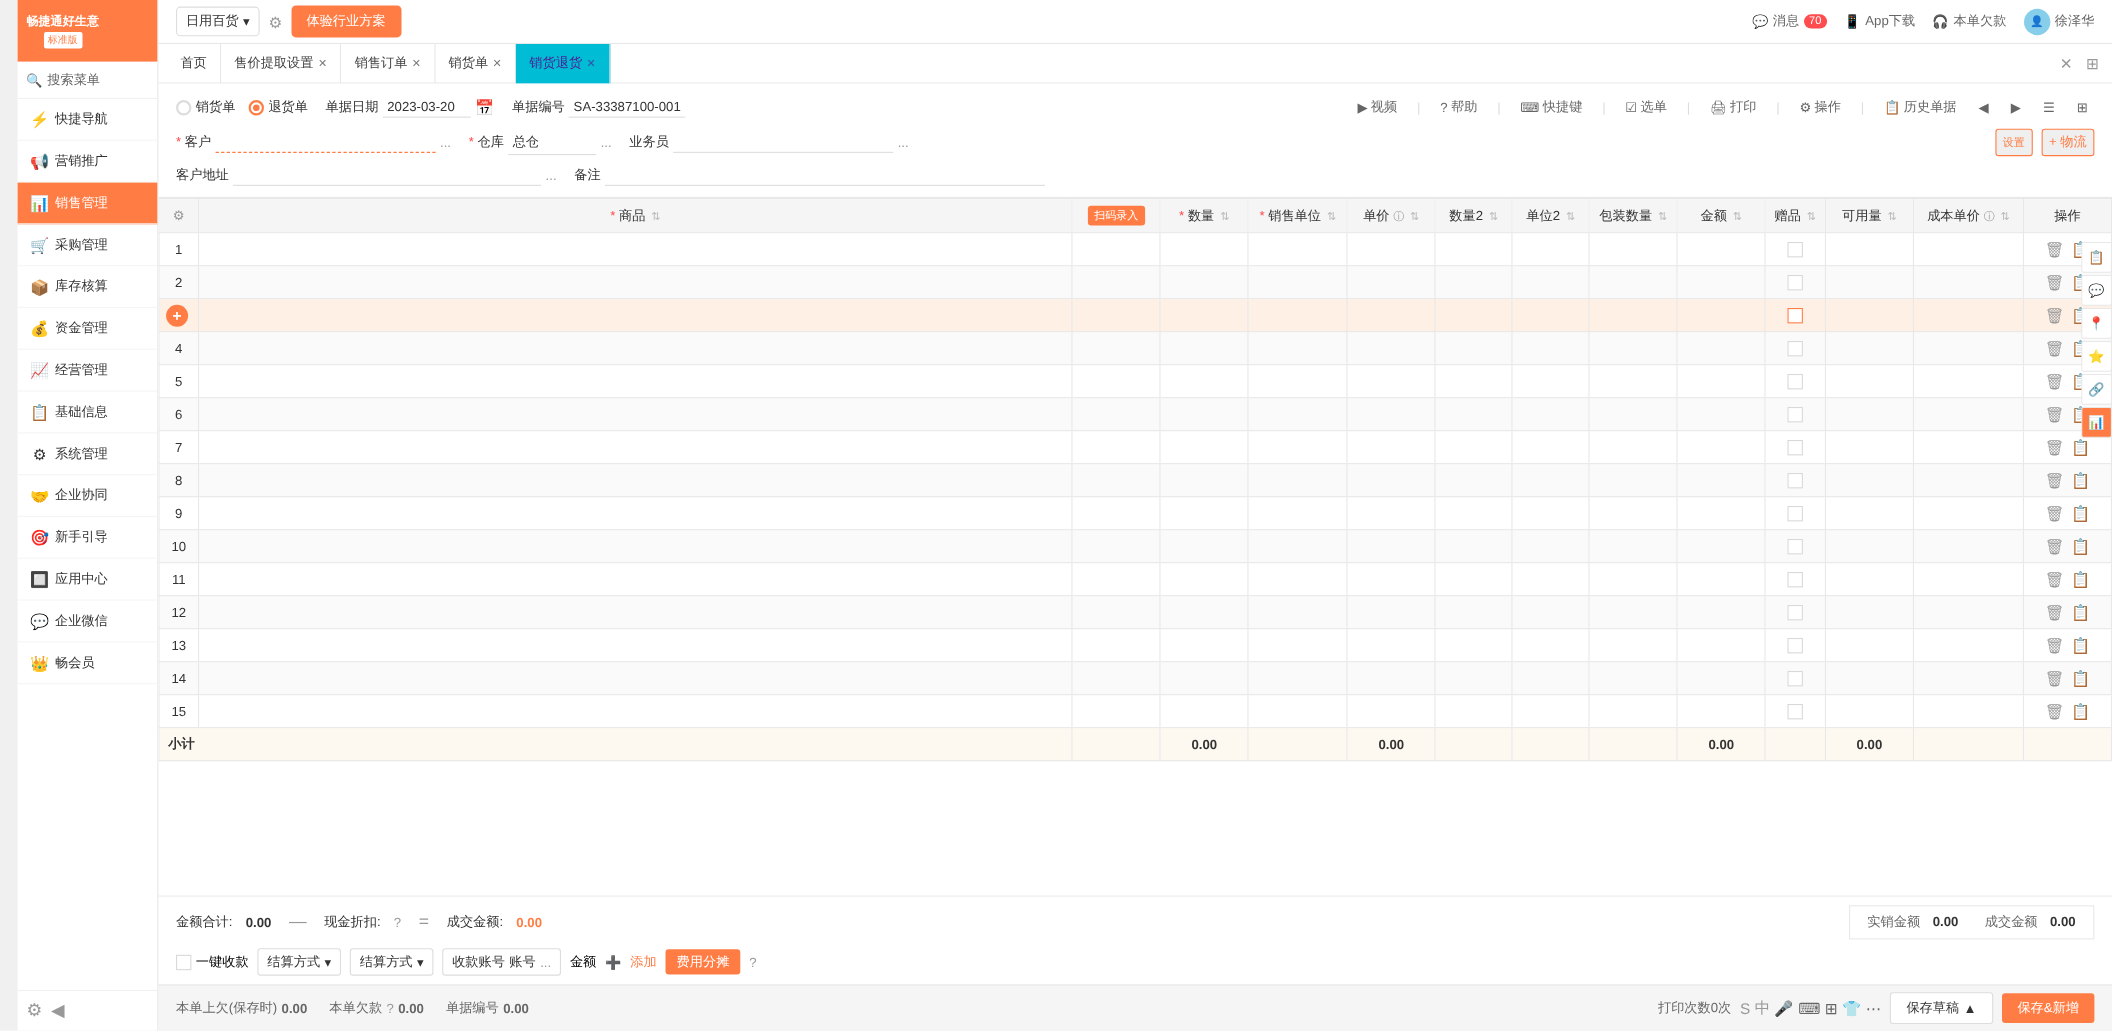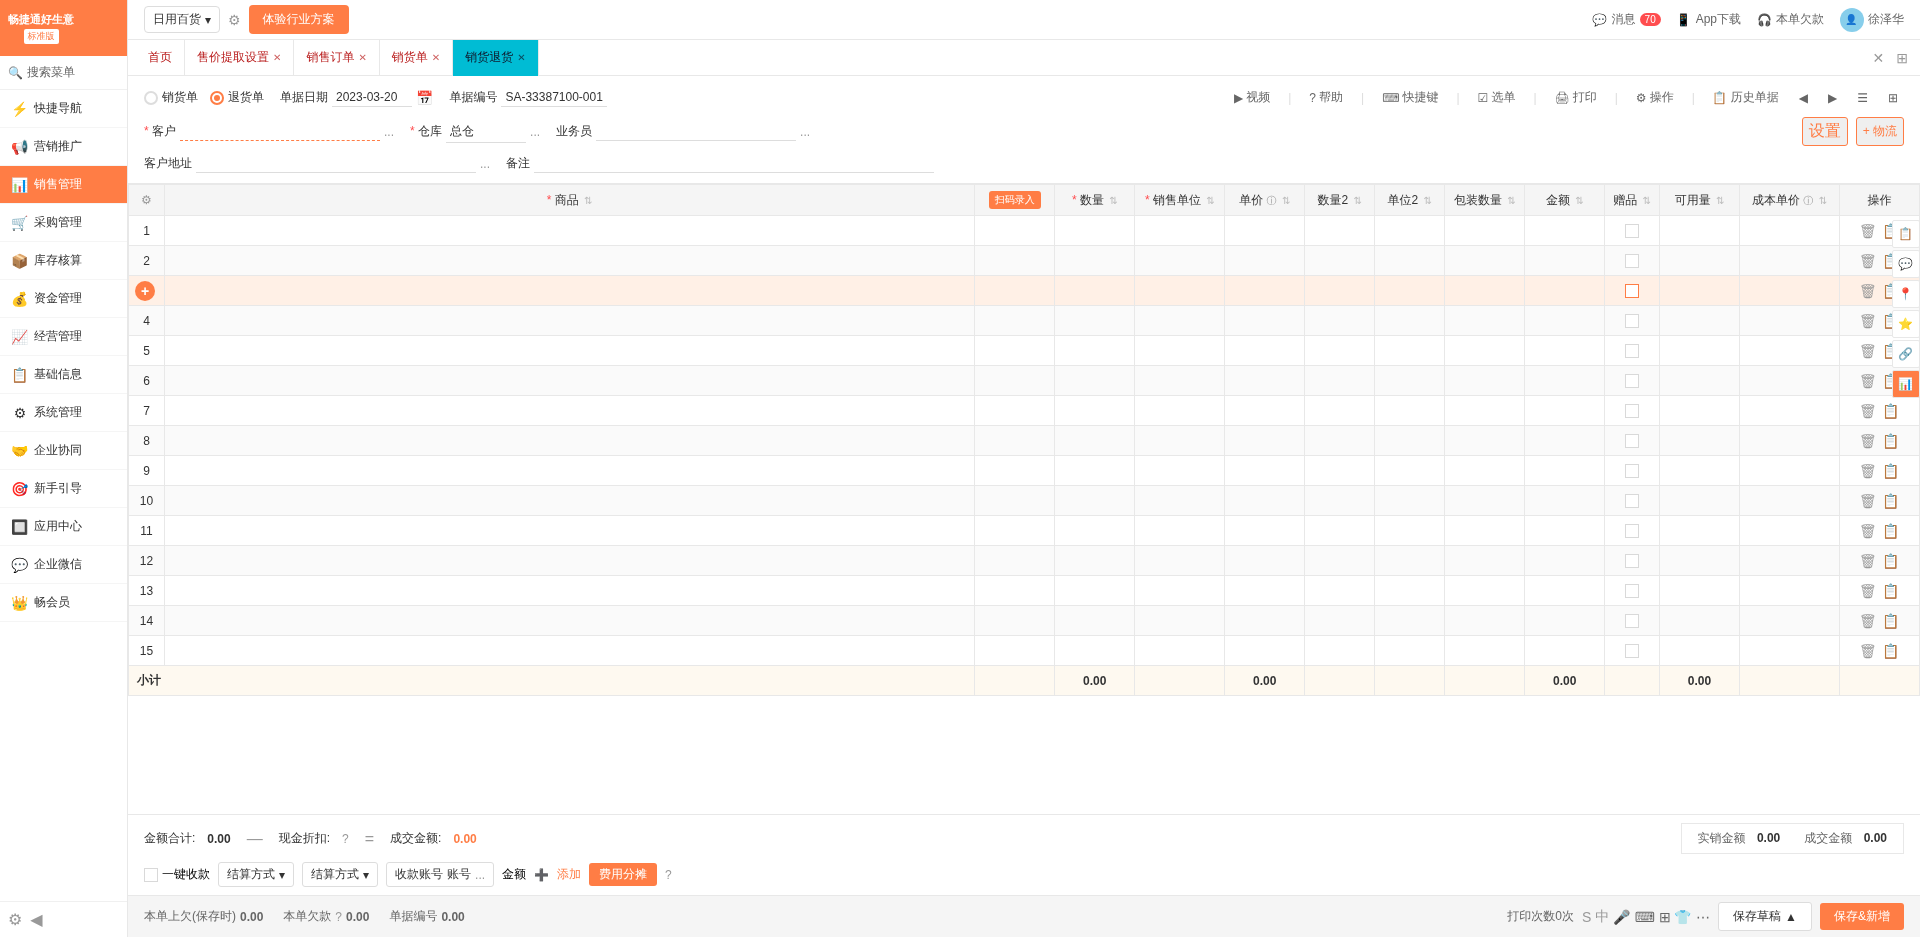--- a/index.html
+++ b/index.html
@@ -2,21 +2,21 @@
 <html><head>
   <meta charset="utf-8">
   <style>
     * { box-sizing: border-box; margin: 0; padding: 0; }
     body { font-family: 'Microsoft YaHei', Arial, sans-serif; font-size: 12px; background: #f0f0f0; overflow: hidden; }
     
     
     .app-container { display: flex; height: 937px; width: 1920px; }
     
     
-    .sidebar { width: 128px; background: #fff; display: flex; flex-direction: column; border-right: 1px solid #e8e8e8; }
+    .sidebar { width: 128px; background: #fff; display: flex; flex-direction: column; border-right: 1px solid #e8e8e8; margin-left: 16px; }
     .sidebar-logo { background: #ff7d45; padding: 12px 8px; display: flex; align-items: center; gap: 6px; cursor: pointer; }
     .sidebar-search { padding: 8px; border-bottom: 1px solid #f0f0f0; display: flex; align-items: center; gap: 4px; cursor: pointer; color: #666; font-size: 12px; }
     .sidebar-nav-item { display: flex; align-items: center; gap: 6px; padding: 10px 12px; cursor: pointer; color: #333; font-size: 12px; border-bottom: 1px solid #f5f5f5; }
     .sidebar-nav-item.active { background: #ff7d45; color: #fff; }
     .sidebar-nav-item .nav-icon { width: 16px; height: 16px; display: flex; align-items: center; justify-content: center; font-size: 14px; }
     .sidebar-bottom { margin-top: auto; display: flex; padding: 8px; border-top: 1px solid #f0f0f0; gap: 8px; }
     .sidebar-bottom-btn { color: #999; cursor: pointer; font-size: 16px; }
 
     
     .main-content { flex: 1; display: flex; flex-direction: column; overflow: hidden; }
@@ -27,22 +27,22 @@
     .header-select { display: flex; align-items: center; gap: 4px; border: 1px solid #ddd; border-radius: 4px; padding: 4px 8px; cursor: pointer; font-size: 12px; color: #333; }
     .header-gear { color: #999; cursor: pointer; font-size: 14px; }
     .try-btn { background: #ff7d45; color: #fff; border: none; border-radius: 4px; padding: 6px 14px; cursor: pointer; font-size: 12px; }
     .header-right { display: flex; align-items: center; gap: 16px; font-size: 12px; color: #666; }
     .header-right-item { display: flex; align-items: center; gap: 4px; cursor: pointer; }
     .badge { background: #ff4d4f; color: #fff; border-radius: 10px; padding: 1px 5px; font-size: 10px; }
     .avatar-circle { width: 24px; height: 24px; background: #87ceeb; border-radius: 50%; display: flex; align-items: center; justify-content: center; color: #fff; font-size: 10px; }
 
     
     .tabs-bar { background: #fff; border-bottom: 1px solid #e8e8e8; display: flex; align-items: center; padding: 0 8px; height: 36px; }
-    .tab { display: flex; align-items: center; gap: 4px; padding: 0 12px; height: 36px; cursor: pointer; font-size: 12px; color: #b91c1c; border-right: 1px solid #e8e8e8; white-space: nowrap; }
-    .tab.active { background: #00bcd4; color: #0f172a; }
+    .tab { display: flex; align-items: center; gap: 4px; padding: 0 12px; height: 36px; cursor: pointer; font-size: 12px; color: #404040; border-right: 1px solid #e8e8e8; white-space: nowrap; }
+    .tab.active { background: #00bcd4; color: #4c1d95; }
     .tab .tab-close { font-size: 10px; color: inherit; opacity: 0.7; }
     .tab-end-controls { margin-left: auto; display: flex; gap: 4px; }
     .tab-end-btn { cursor: pointer; color: #999; font-size: 14px; padding: 4px; }
 
     
     .form-area { background: #fff; padding: 10px 16px; border-bottom: 1px solid #e8e8e8; }
     .form-row { display: flex; align-items: center; gap: 16px; margin-bottom: 8px; }
     .form-row:last-child { margin-bottom: 0; }
     .radio-group { display: flex; align-items: center; gap: 12px; }
     .radio-item { display: flex; align-items: center; gap: 4px; cursor: pointer; font-size: 12px; color: #333; }
@@ -311,21 +311,21 @@
           <span class="form-label required">仓库</span>
           <span class="form-value">总仓</span>
           <span class="form-dots">...</span>
         </div>
         <div class="form-field">
           <span class="form-label">业务员</span>
           <input class="form-input" type="text" style="min-width: 200px;">
           <span class="form-dots">...</span>
         </div>
         <div style="margin-left:auto;display:flex;gap:8px;">
-          <button class="toolbar-btn-orange" style="font-size:16px;">设置</button>
+          <button class="toolbar-btn-orange" style="font-size:10px;">设置</button>
           <button class="toolbar-btn-orange" style="font-size:12px;">+ 物流</button>
         </div>
       </div>
 
       <div class="form-row">
         <div class="form-field">
           <span class="form-label">客户地址</span>
           <input class="form-input" type="text" style="min-width: 280px;">
           <span class="form-dots">...</span>
         </div>

